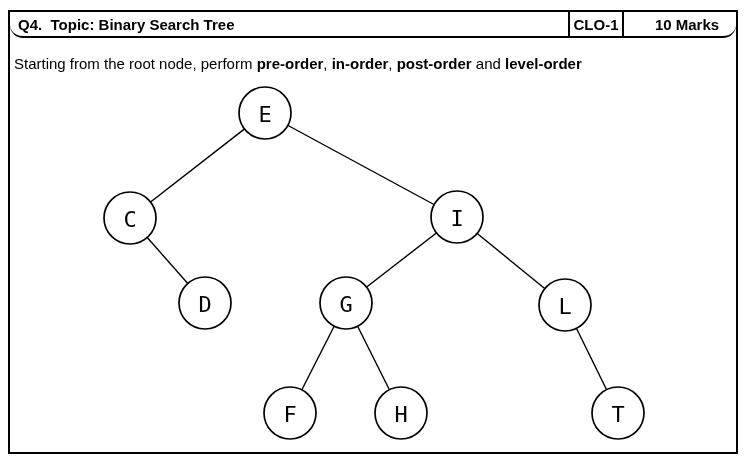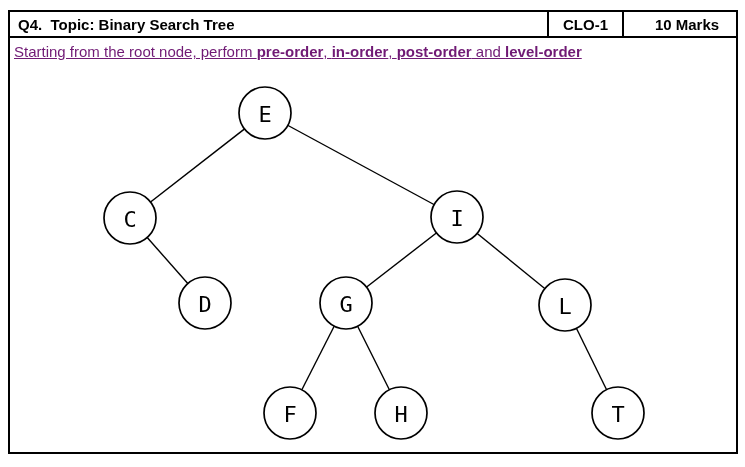--- a/index.html
+++ b/index.html
@@ -20,38 +20,38 @@
     left: 8px; top: 10px;
     width: 730px; height: 444px;
     border: 2px solid #000000;
     background: #ffffff;
   }
   .header-row {
     display: flex;
     align-items: stretch;
     height: 26px;
     border-bottom: 2px solid #000000;
+    border-radius: 13px;
   }
   .cell {
     display: flex;
     align-items: center;
     font-size: 15px;
     font-weight: bold;
     color: #000000;
     white-space: pre;
   }
   .cell.title { flex: 1 1 auto; padding-left: 8px; }
-  .cell.clo   { width: 75px;  border-left: 2px solid #000000; justify-content: center; }
+  .cell.clo   { width: 54px;  border-left: 2px solid #000000; justify-content: center; }
   .cell.marks { width: 114px; border-left: 2px solid #000000; justify-content: center; padding-left: 14px; }
   .question-text {
-    padding: 3px 6px 0 4px;
+    padding: 15px 6px 0 4px;
     font-size: 15px;
     line-height: 21.5px;
-    color: #701a75;
-    text-decoration: underline;
+    color: #000000;
   }
   .q-line { white-space: pre; }
   .q-line .bold { font-weight: bold; }
   #tree-svg {
     position: absolute;
     left: 0; top: 0;
     width: 745px; height: 467px;
     pointer-events: none;
   }
   .tree-label {

